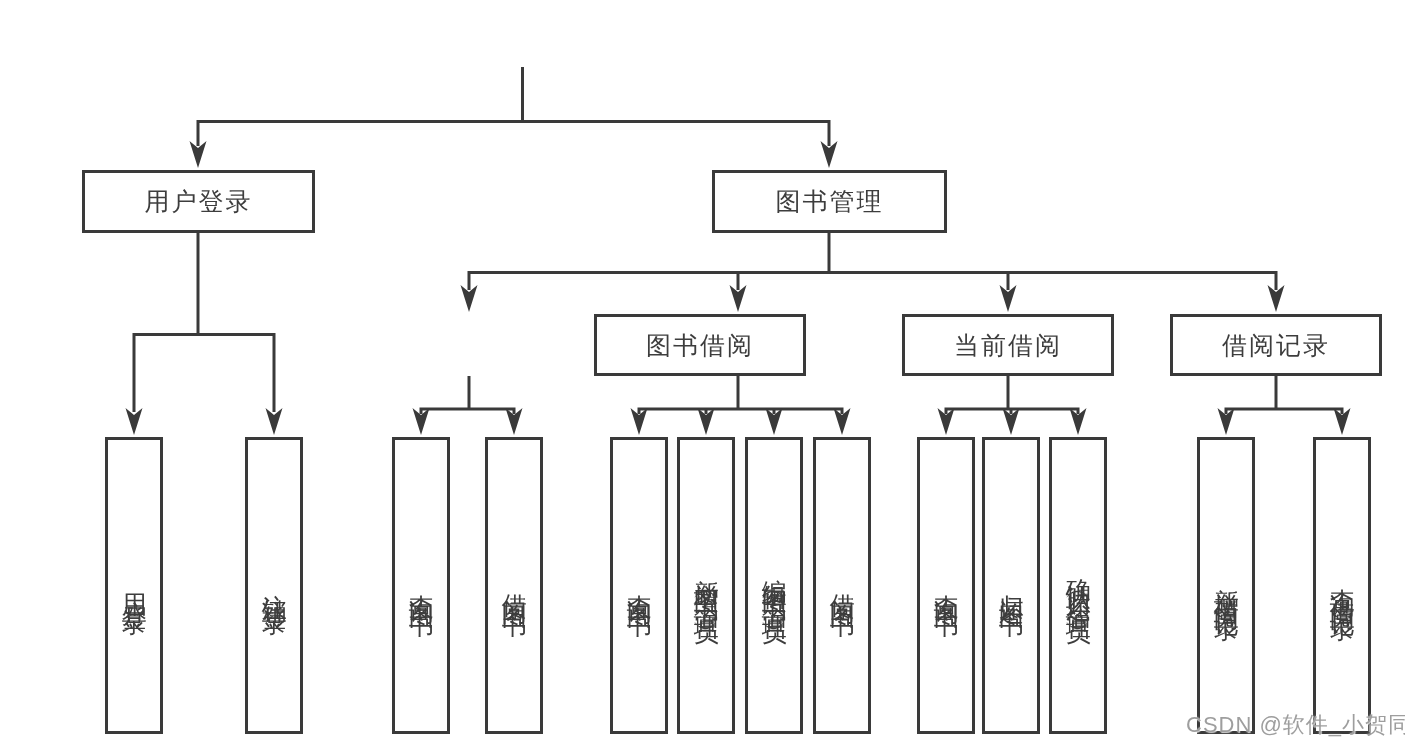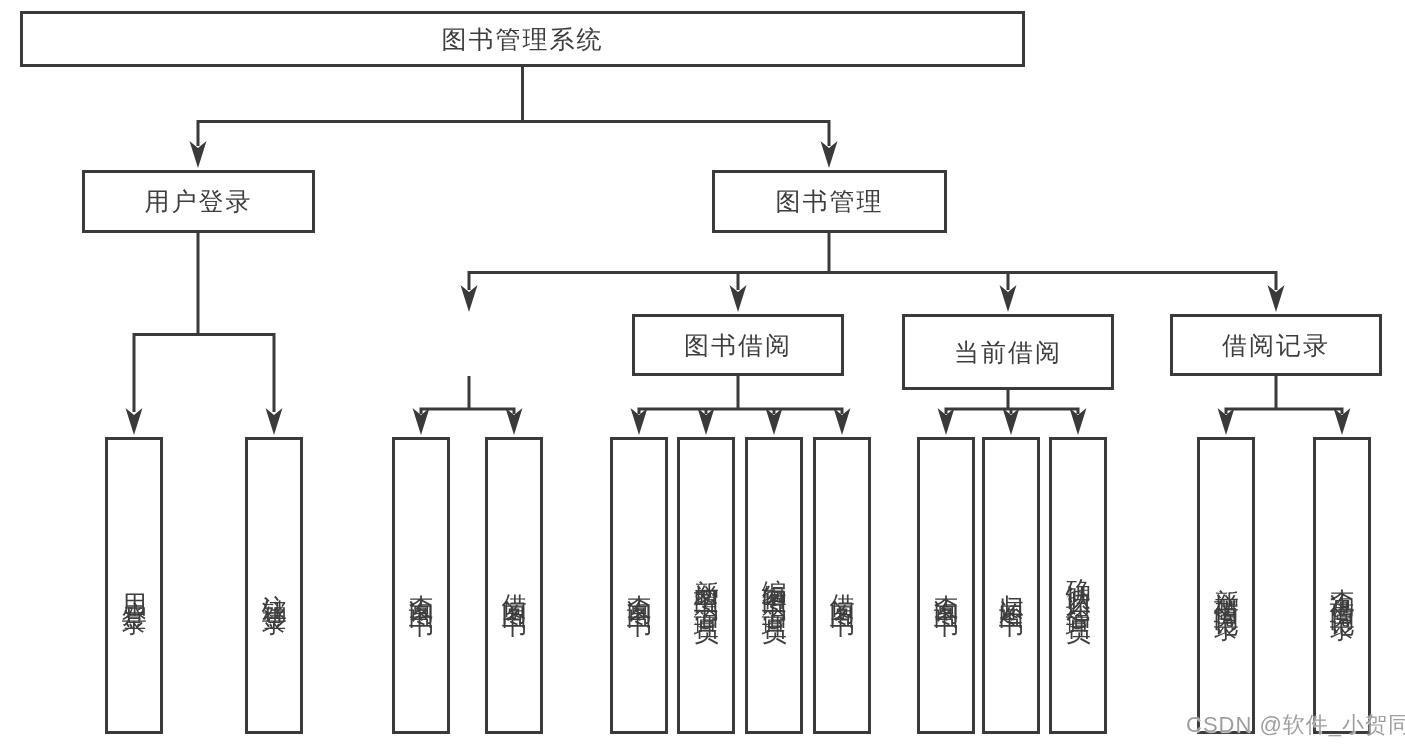--- a/index.html
+++ b/index.html
@@ -44,22 +44,22 @@
     font-size: 25px;
     line-height: 1.1;
     letter-spacing: 6px;
     white-space: nowrap;
   }
   
   .n-root          { left: 20px;   top: 11px;  width: 1005px; height: 56px; }
   .n-user-login    { left: 82px;   top: 170px; width: 233px;  height: 63px; }
   .n-book-mgmt     { left: 712px;  top: 170px; width: 235px;  height: 63px; justify-content: center; }
   .n-new-book-rec  { left: 363px;  top: 314px; width: 212px;  height: 62px; }
-  .n-book-borrow   { left: 632px;  top: 314px; width: 212px;  height: 62px; }
-  .n-current-borrow{ left: 902px;  top: 314px; width: 212px;  height: 76px; }
+  .n-book-borrow   { left: 594px;  top: 314px; width: 212px;  height: 62px; }
+  .n-current-borrow{ left: 902px;  top: 314px; width: 212px;  height: 62px; }
   .n-borrow-record { left: 1170px; top: 314px; width: 212px;  height: 62px; }
   .leaf { top: 437px; width: 58px; height: 297px; }
   .l-1  { left: 105px; }
   .l-2  { left: 245px; }
   .l-3  { left: 392px; }
   .l-4  { left: 485px; }
   .l-5  { left: 610px; }
   .l-6  { left: 677px; }
   .l-7  { left: 745px; }
   .l-8  { left: 813px; }
@@ -130,23 +130,20 @@
       <polygon points="774,435 765.5,408 774,415 782.5,408"></polygon>
       <polygon points="842,435 833.5,408 842,415 850.5,408"></polygon>
       <polygon points="946,435 937.5,408 946,415 954.5,408"></polygon>
       <polygon points="1011,435 1002.5,408 1011,415 1019.5,408"></polygon>
       <polygon points="1078,435 1069.5,408 1078,415 1086.5,408"></polygon>
       <polygon points="1226,435 1217.5,408 1226,415 1234.5,408"></polygon>
       <polygon points="1342,435 1333.5,408 1342,415 1350.5,408"></polygon>
     </g>
   </svg>
 
-  <div class="node h-node n-root">
-    <span>图书管理系统</span>
-  </div>
 
   <div class="node h-node n-user-login">
     <span>用户登录</span>
   </div>
   <div class="node h-node n-book-mgmt">
     <span>图书管理</span>
   </div>
 
   <div class="node h-node n-book-borrow">
     <span>图书借阅</span>

